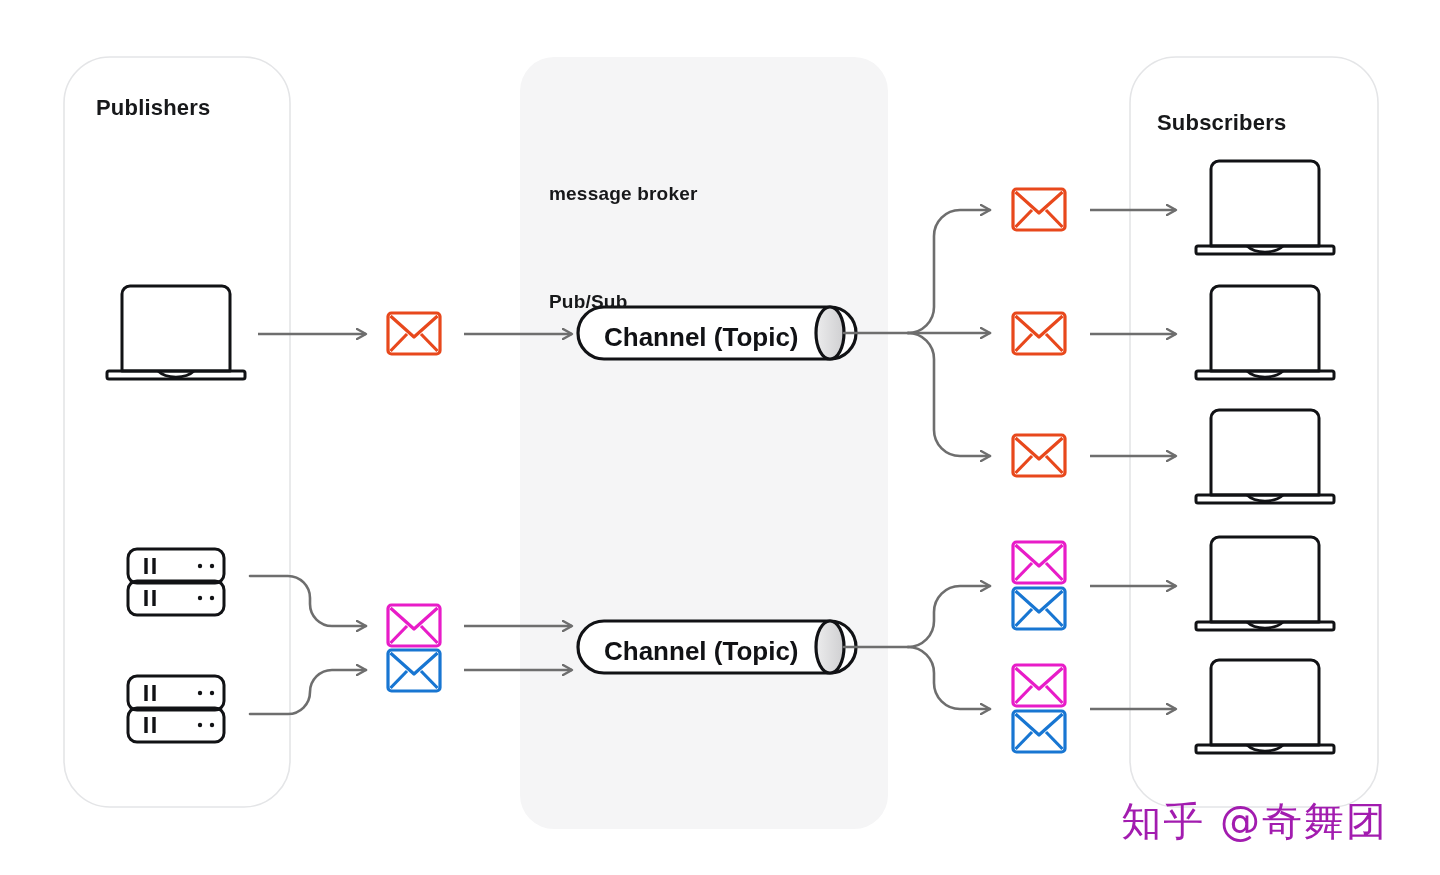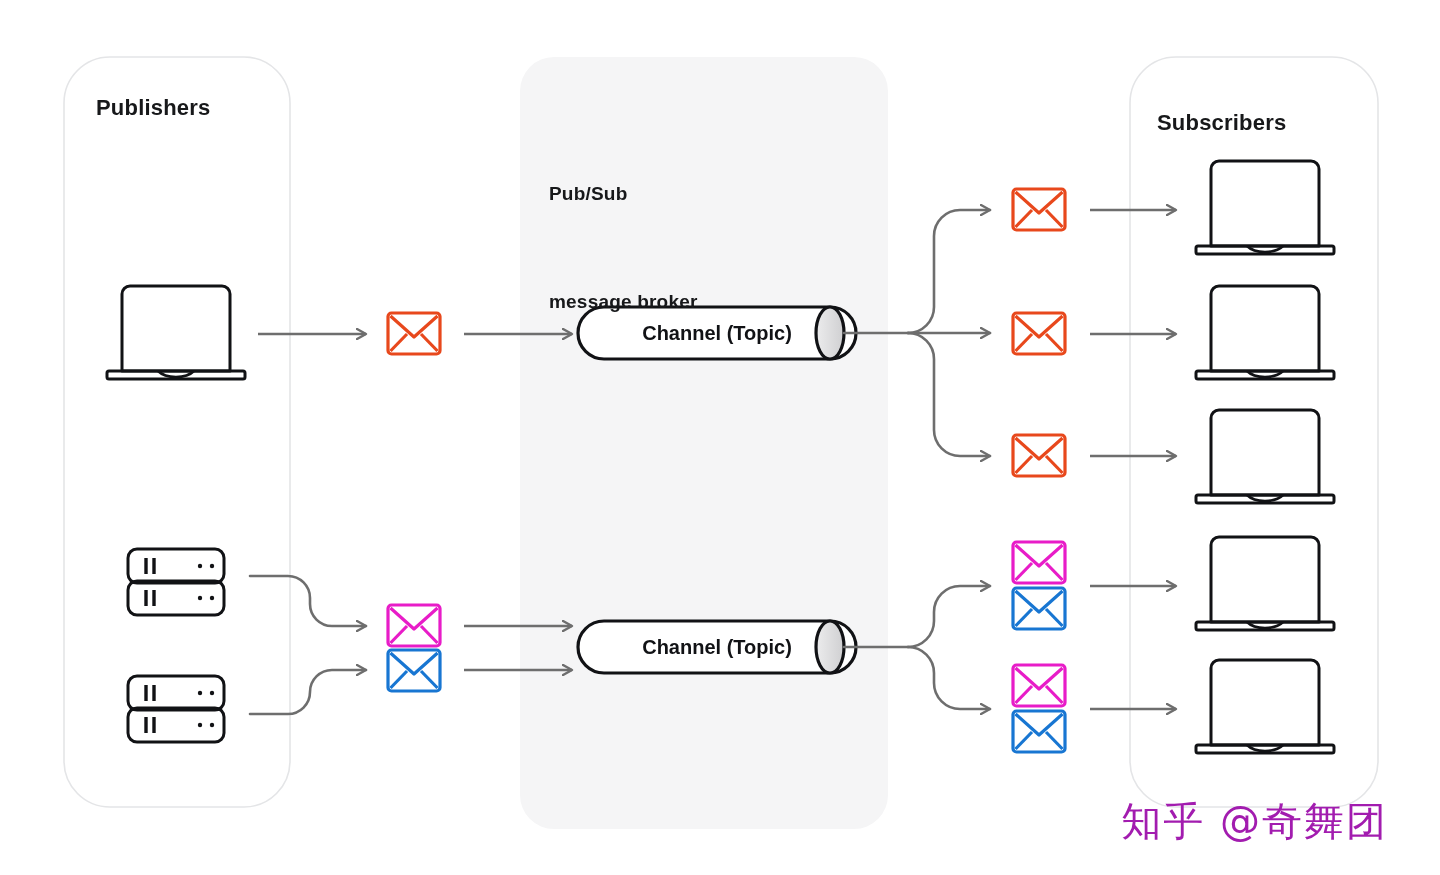--- a/index.html
+++ b/index.html
@@ -14,22 +14,22 @@
     position:absolute;
     font-weight:bold;
     color:#17181a;
     letter-spacing:.2px;
     white-space:pre;
   }
   #publishers-label{left:96px;top:95px;font-size:22px;}
   #broker-label{left:549px;top:104px;font-size:19px;line-height:36px;}
   #subscribers-label{left:1157px;top:110px;font-size:22px;}
   .channel-label{
-    position:absolute;font-weight:bold;color:#111215;font-size:20px;
-    white-space:pre;text-align:center;
+    position:absolute;font-weight:bold;color:#111215;font-size:26px;
+    white-space:pre;text-align:left;
   }
   #watermark{
     position:absolute;right:52px;bottom:26px;
     font-size:40px;color:#a21caf;
     font-family:"DejaVu Sans", sans-serif;
     letter-spacing:2px;white-space:pre;
   }
 </style>
 </head>
 <body>
@@ -219,22 +219,22 @@
       <path d="M1211 745 L1211 668 a8 8 0 0 1 8 -8 L1311 660 a8 8 0 0 1 8 8 L1319 745 Z"></path>
       <path d="M1198 745 L1332 745 a2 2 0 0 1 2 2 L1334 751 a2 2 0 0 1 -2 2 L1198 753
                a2 2 0 0 1 -2 -2 L1196 747 a2 2 0 0 1 2 -2 Z"></path>
       <path d="M1247 745 q6 6 18 6 q12 0 18 -6" stroke-width="2.6"></path>
     </g>
   </svg>
 
   <div class="panel-label" id="publishers-label">Publishers</div>
 
   <div class="panel-label" id="broker-label">
+    <div>message broker</div>
     <div>Pub/Sub</div>
-    <div>message broker</div>
   </div>
 
   <div class="panel-label" id="subscribers-label">Subscribers</div>
 
   <div class="channel-label" style="left:604px;top:322px;width:226px;">Channel (Topic)</div>
 
   <div class="channel-label" style="left:604px;top:636px;width:226px;">Channel (Topic)</div>
 
   <div id="watermark">知乎 @奇舞团</div>
 </div>

